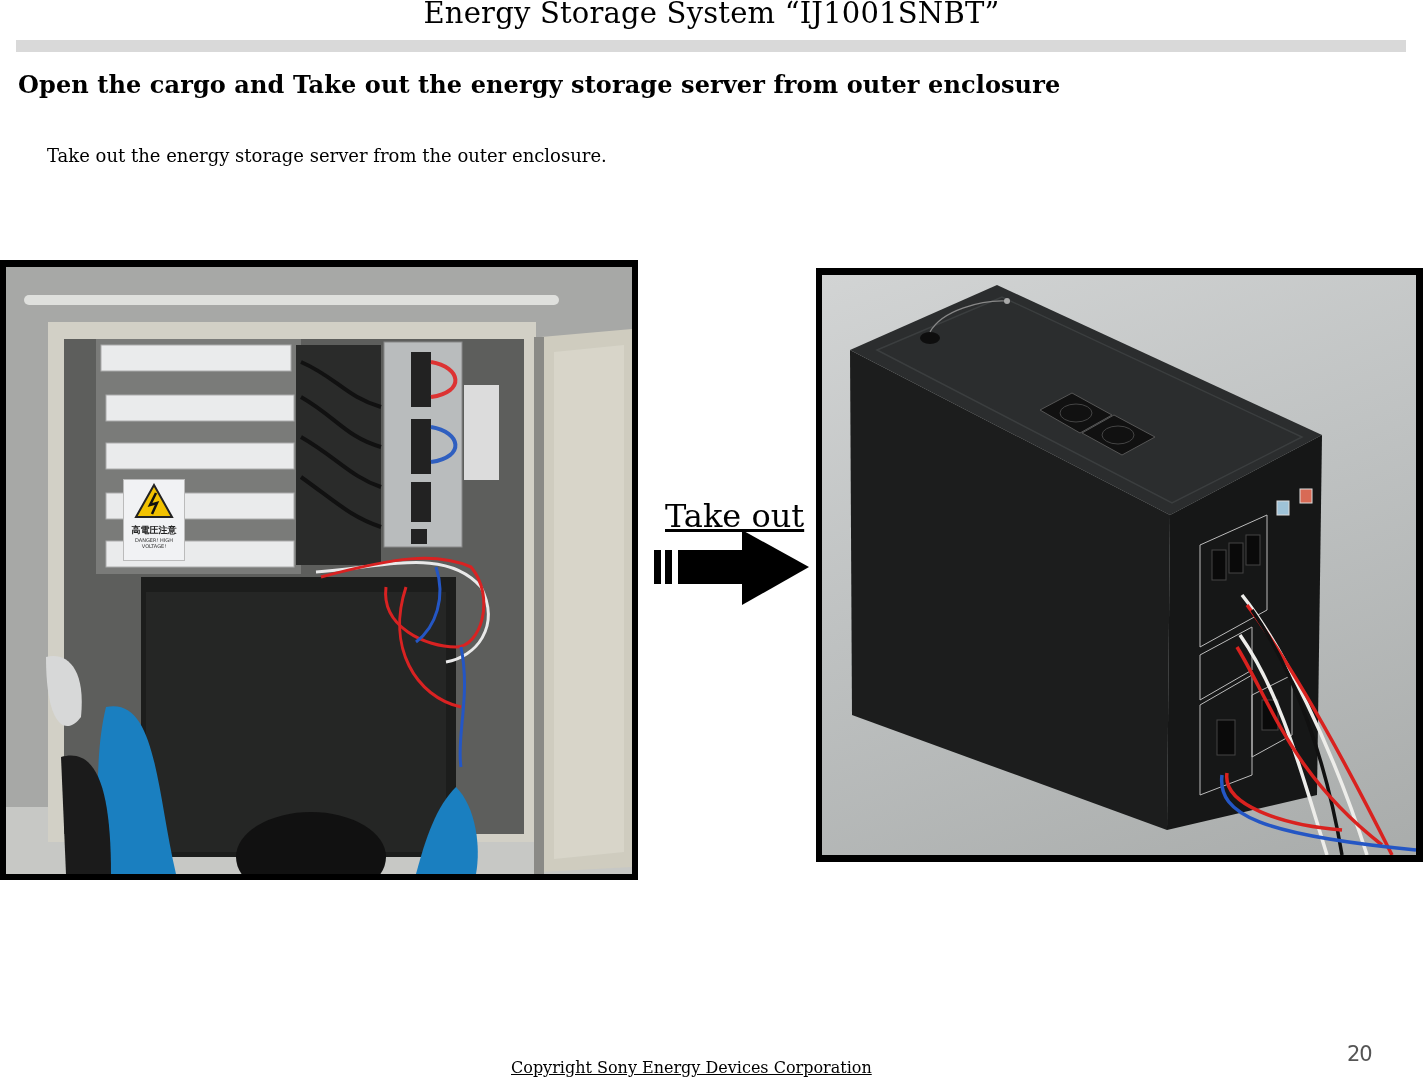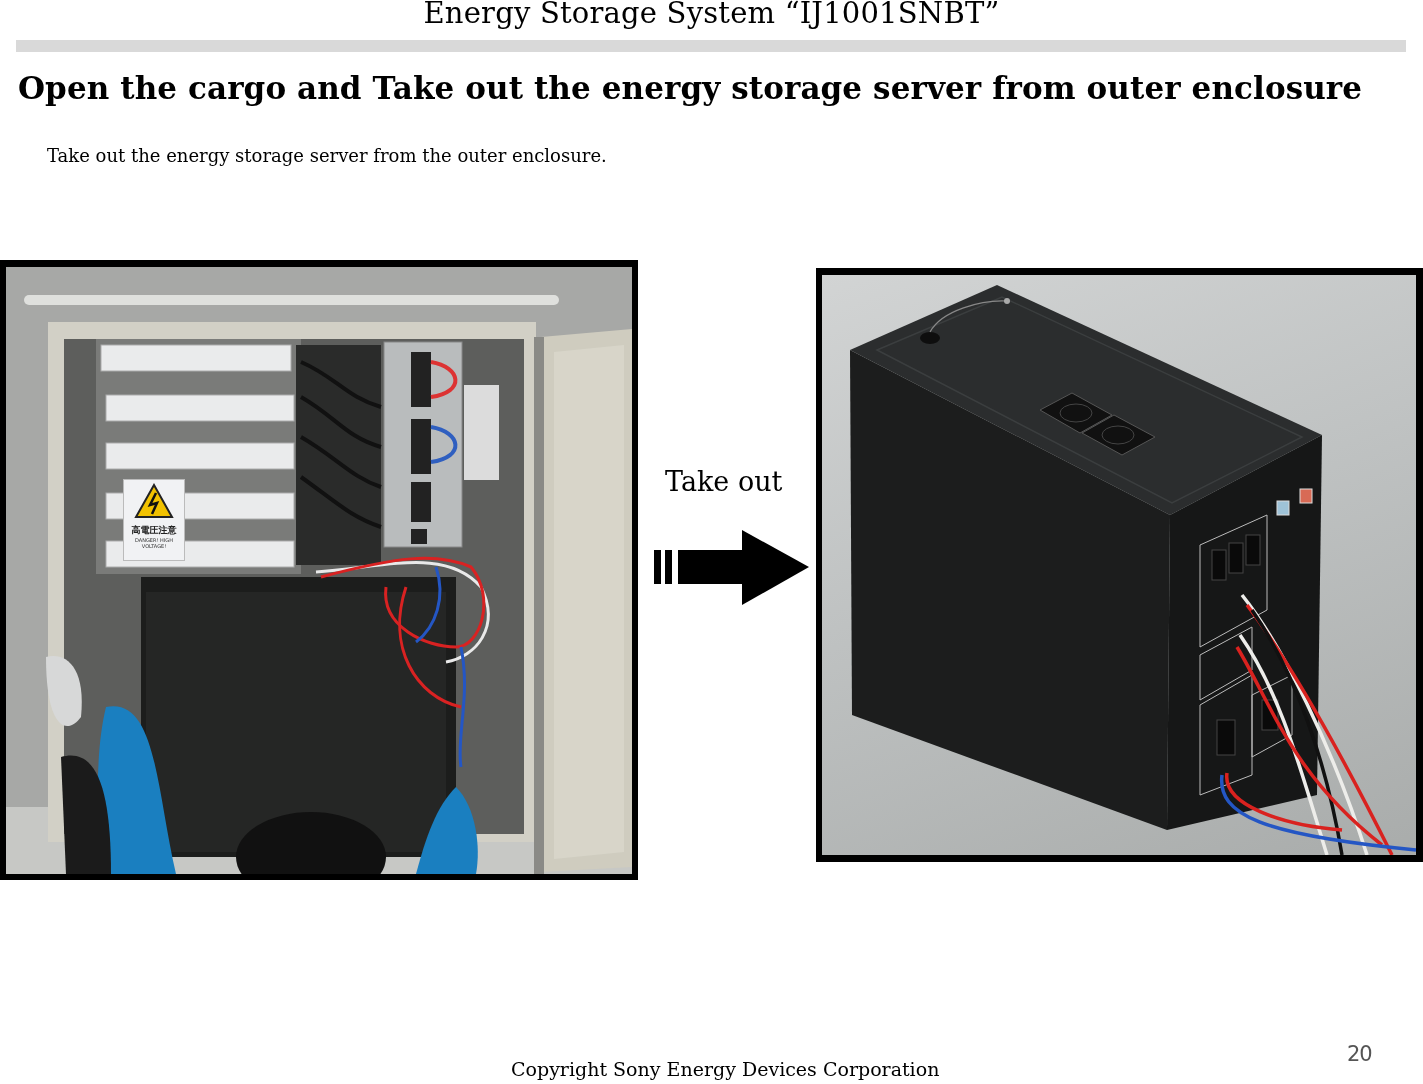--- a/index.html
+++ b/index.html
@@ -5,42 +5,42 @@
   html, body { margin: 0; padding: 0; background: #ffffff; }
   body { width: 1423px; height: 1084px; position: relative; overflow: hidden;
          font-family: "DejaVu Serif", "Liberation Serif", serif; color: #000; }
 
   .page-title { position: absolute; left: 0; top: -4px; width: 1423px; text-align: center;
                 font-family: "DejaVu Serif", serif; font-size: 29px; font-weight: normal;
                 letter-spacing: 0.2px; }
   .title-rule { position: absolute; left: 16px; top: 40px; width: 1390px; height: 12px; background: #d9d9d9; }
 
   .section-heading { position: absolute; left: 18px; top: 70px; font-family: "DejaVu Serif", serif;
-                     font-size: 31px; font-weight: bold; white-space: nowrap; letter-spacing: 0.1px; }
+                     font-size: 24px; font-weight: bold; white-space: nowrap; letter-spacing: 0.1px; }
   .instruction { position: absolute; left: 47px; top: 145px; font-family: "DejaVu Serif", serif;
                  font-size: 18px; white-space: nowrap; }
 
   .photo-frame { position: absolute; background: #000; box-sizing: border-box; }
   .photo-inner { position: absolute; overflow: hidden; }
 
   
   #photo-left { left: 0; top: 260px; width: 638px; height: 620px; }
   #photo-left .photo-inner { left: 6px; top: 7px; width: 626px; height: 607px; background: #a9aaa8; }
 
   
   #photo-right { left: 816px; top: 268px; width: 607px; height: 594px; }
   #photo-right .photo-inner { left: 6px; top: 7px; width: 594px; height: 580px;
      background: linear-gradient(160deg, #d2d4d4 0%, #bfc2c2 45%, #a9acab 100%); }
 
-  .arrow-label { position: absolute; left: 665px; top: 466px; font-family: "DejaVu Serif", serif;
-                 font-size: 27px; white-space: nowrap; }
+  .arrow-label { position: absolute; left: 665px; top: 497px; font-family: "DejaVu Serif", serif;
+                 font-size: 32px; white-space: nowrap; text-decoration: underline; }
   .arrow { position: absolute; left: 654px; top: 530px; width: 160px; height: 80px; }
 
   .copyright { position: absolute; left: 511px; top: 1058px; font-family: "DejaVu Serif", serif;
-               font-size: 19px; white-space: nowrap; }
+               font-size: 16px; white-space: nowrap; text-decoration: underline; }
   .page-number { position: absolute; left: 1347px; top: 1042px; font-family: "DejaVu Sans", sans-serif;
                  font-size: 21px; color: #555; letter-spacing: -1px; }
 
   
   .warn-sign { position: absolute; left: 117px; top: 212px; width: 60px; height: 80px; background: #f1f2f4;
                border: 1px solid #bbb; text-align: center; }
   .warn-text { font-family: "DejaVu Sans", sans-serif; font-size: 9px; font-weight: bold; color: #222; margin-top: 1px; }
   .warn-sub { font-family: "DejaVu Sans", sans-serif; font-size: 5px; color: #333; line-height: 6px; }
 </style>
 </head>

